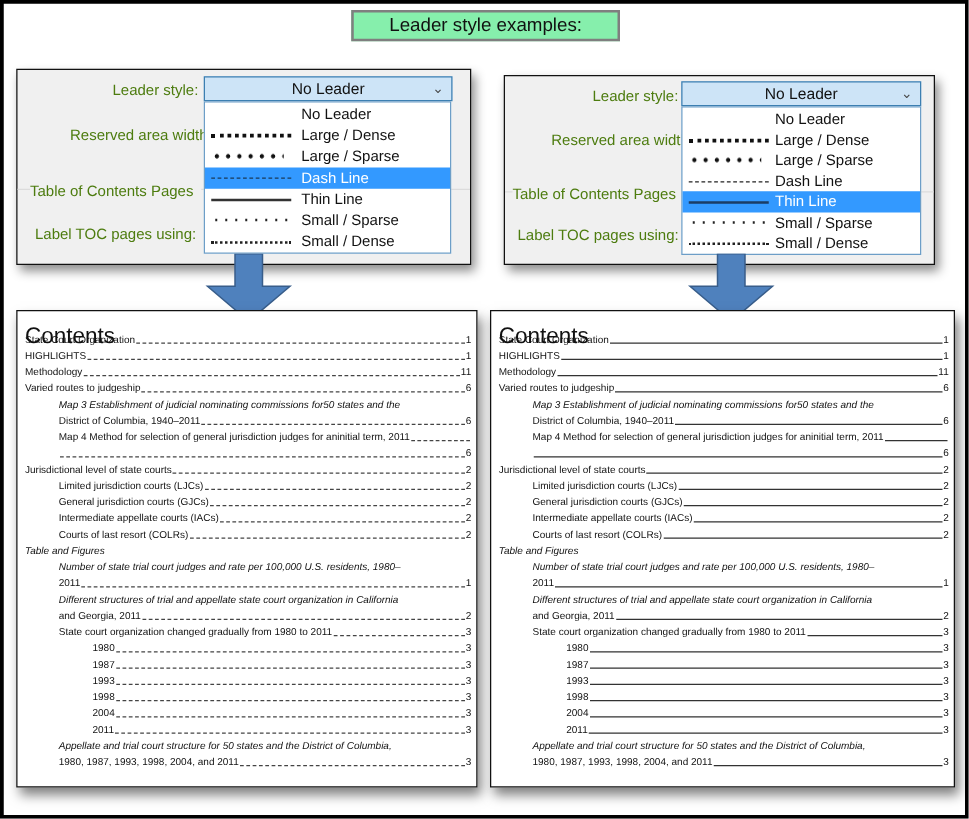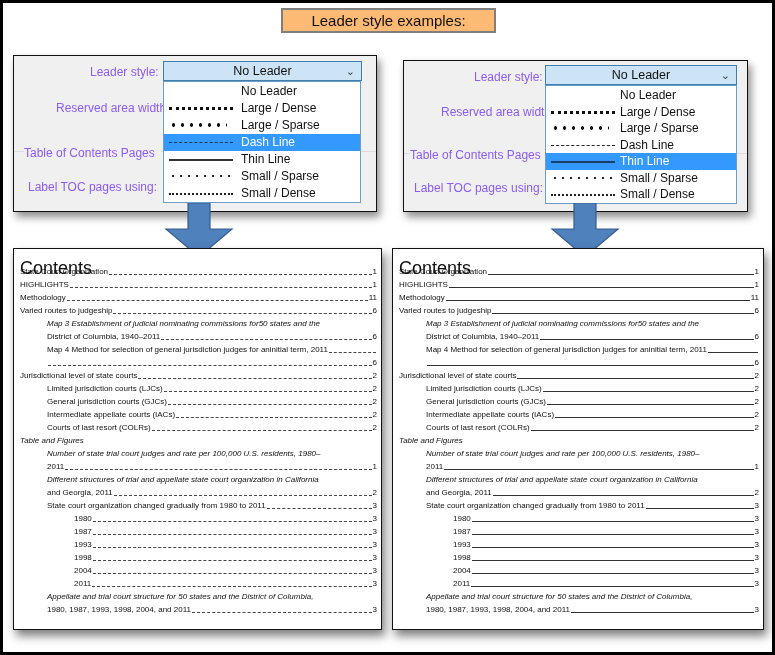--- a/index.html
+++ b/index.html
@@ -1,22 +1,22 @@
 <!DOCTYPE html>
 <html><head>
 <meta charset="utf-8">
 <style>
   html,body{margin:0;padding:0;background:#fff;}
   body{width:775px;height:655px;position:relative;overflow:hidden;font-family:"Liberation Sans",sans-serif;}
   .frame{position:absolute;left:0;top:0;width:769px;height:649px;border:3px solid #000;background:#fff;}
-  .banner{position:absolute;left:281px;top:8px;width:215px;height:25px;background:#fdba74;border:2px solid #7f7f7f;box-sizing:border-box;
+  .banner{position:absolute;left:281px;top:8px;width:215px;height:25px;background:#86efac;border:2px solid #7f7f7f;box-sizing:border-box;
     font-size:15px;color:#111;text-align:center;line-height:21px;}
   .dialog{position:absolute;top:55px;height:155px;background:#f0f0f0;border:1px solid #111;box-shadow:3px 5px 8px rgba(0,0,0,0.45);overflow:visible;}
   .dialog .sep{position:absolute;left:0;right:0;top:95px;border-top:1px solid #dcdcdc;}
-  .dlabel{position:absolute;font-size:12px;color:#8b5cf6;white-space:nowrap;}
+  .dlabel{position:absolute;font-size:12px;color:#4d7c0f;white-space:nowrap;}
   .combo{position:absolute;height:20px;background:#cde4f7;border:1px solid #3c7fb1;box-sizing:border-box;font-size:12.5px;color:#111;text-align:center;line-height:18px;}
   .combo .chev{position:absolute;right:6px;top:0;font-size:11px;color:#444;}
   .dropdown{position:absolute;width:198px;background:#fff;border:1px solid #6d9ec7;box-sizing:border-box;padding-top:1px;}
   .opt{height:17px;position:relative;font-size:12px;color:#111;line-height:17px;}
   .opt .txt{position:absolute;left:77px;top:0;}
   .opt .sample{position:absolute;left:5px;top:8px;width:64px;height:0;}
   .opt.sel{background:#3399ff;color:#fff;}
   .s-large-dense{border-top:3px dotted #111;top:7px !important;}
   .s-large-sparse{height:4px !important;top:6px !important;background:radial-gradient(circle,#111 1.5px,transparent 2px) 0 0/9px 4px repeat-x;width:58px !important;}
   .s-dash{border-top:1px dashed #222;}

